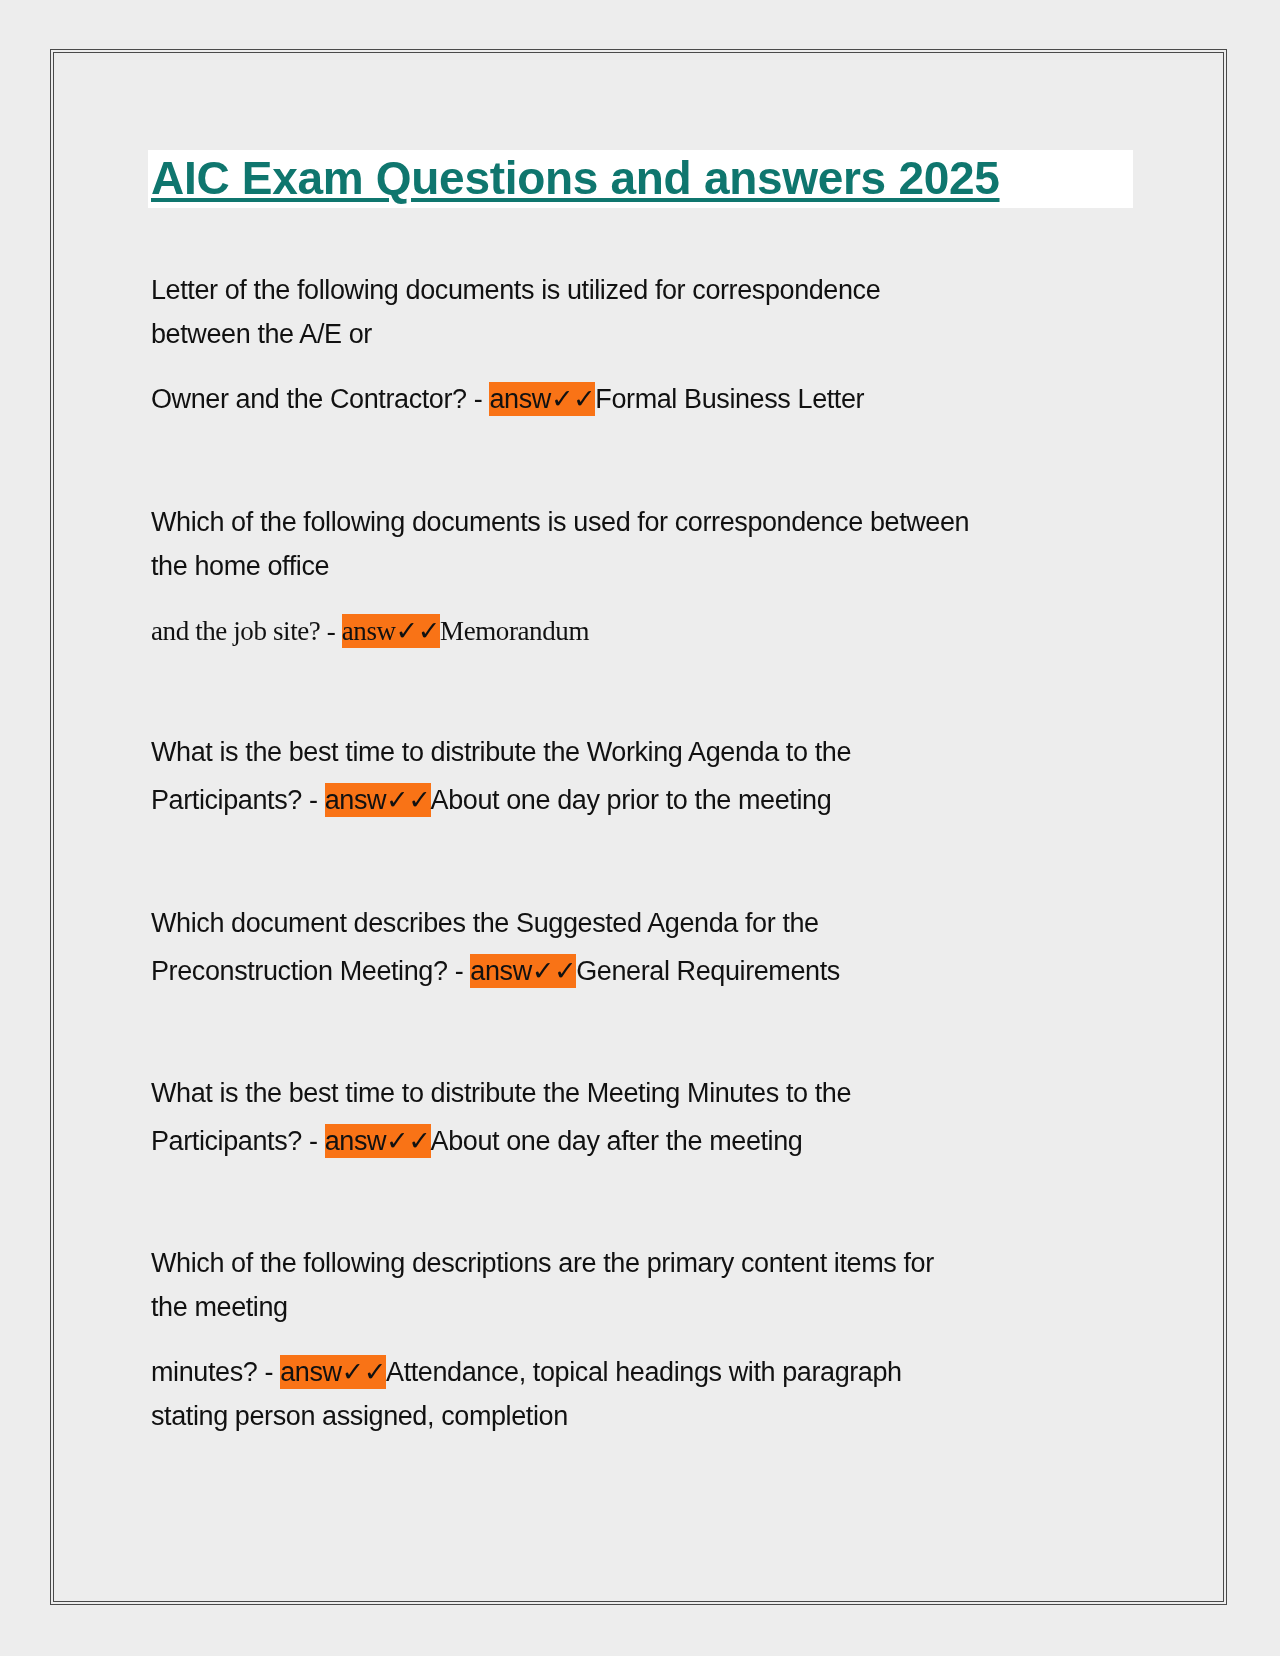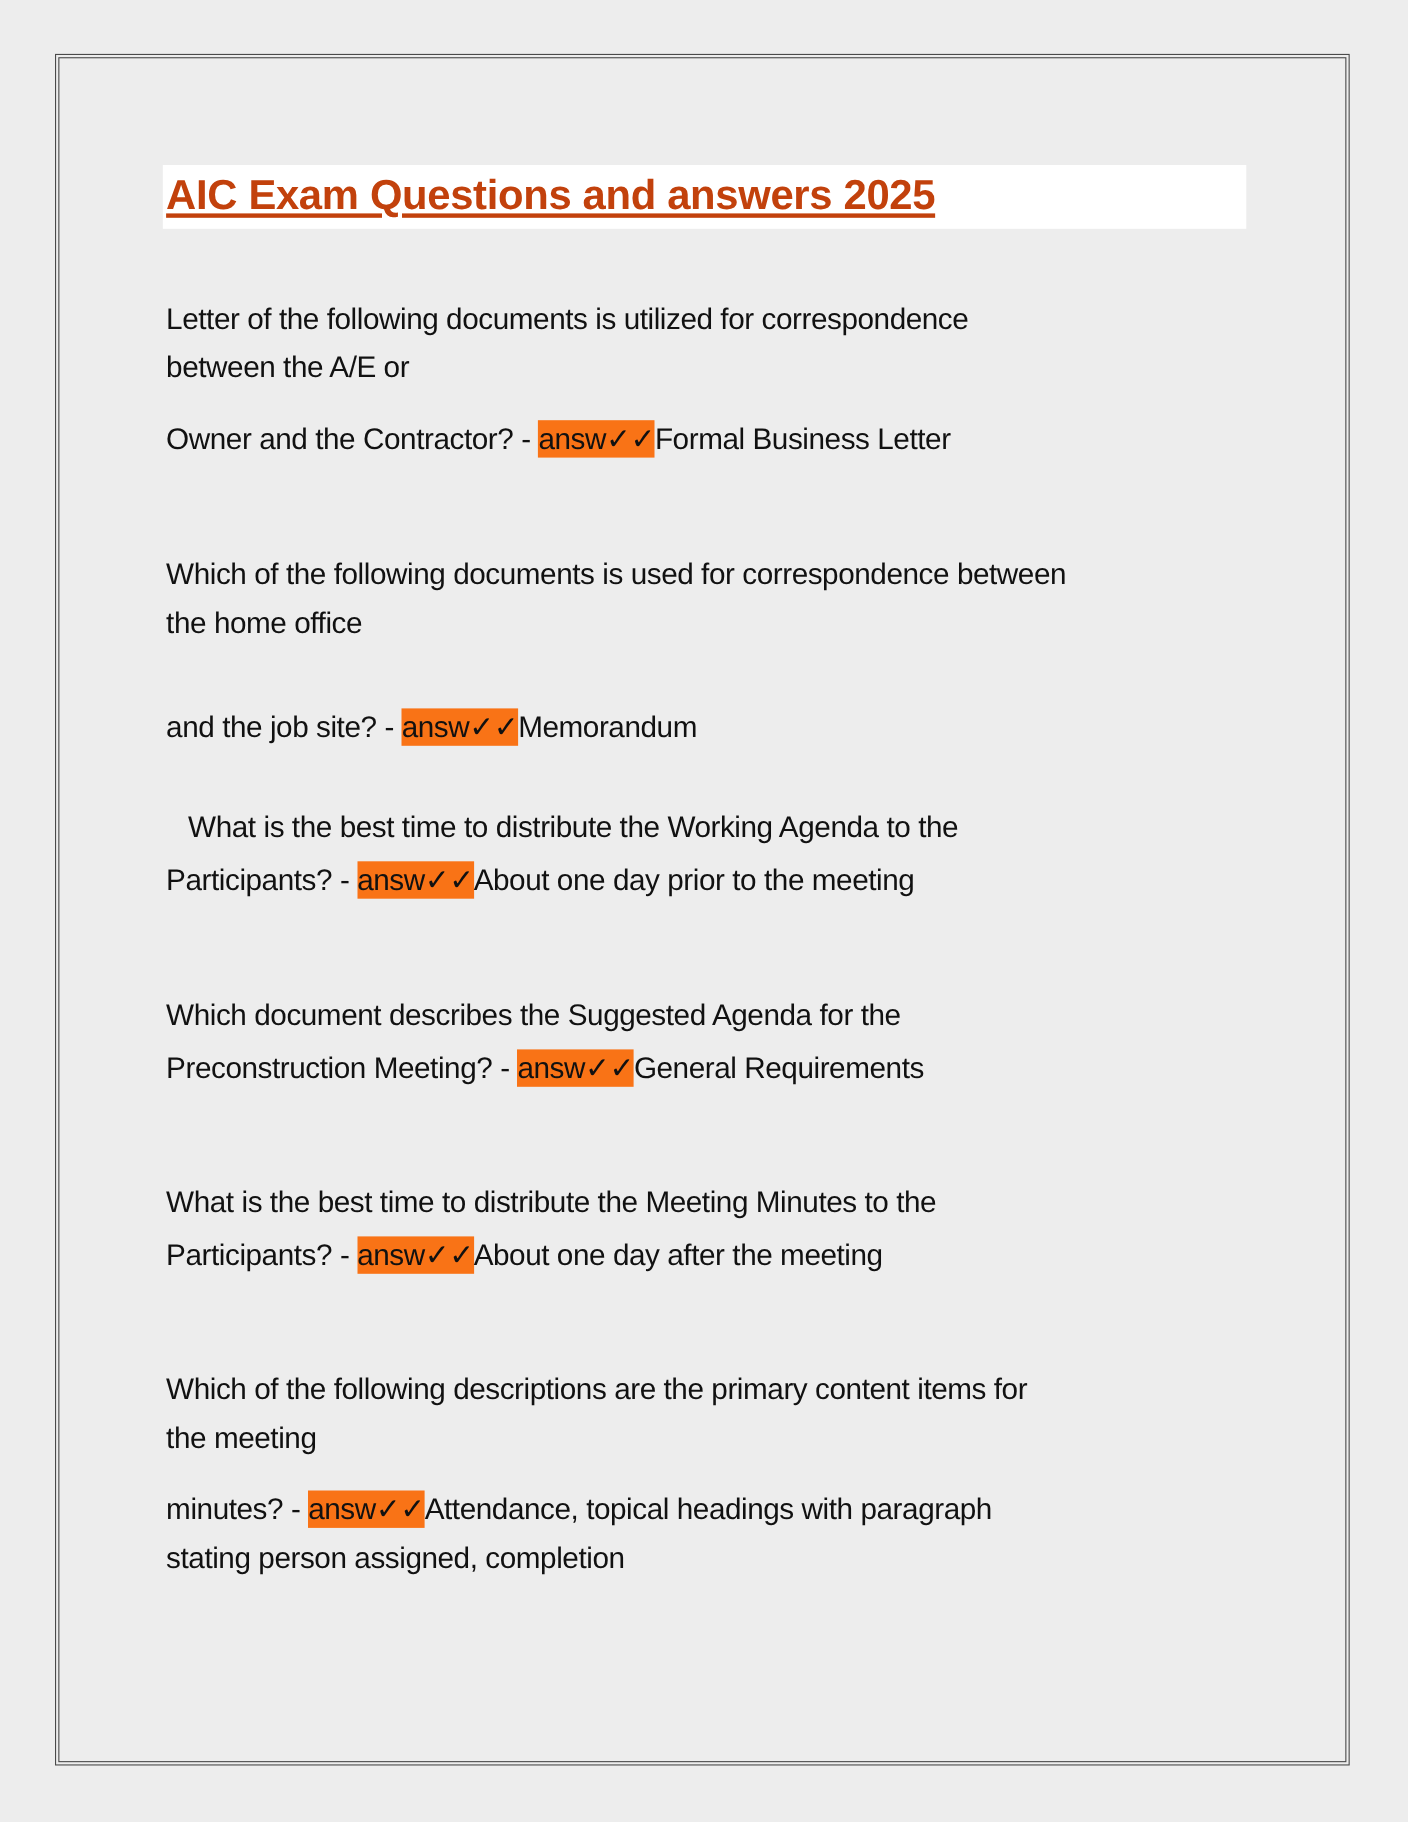--- a/index.html
+++ b/index.html
@@ -29,23 +29,23 @@
       height: 58px;
       background: #ffffff;
     }
     .title {
       position: absolute;
       left: 151px;
       top: 152px;
       margin: 0;
       font-family: "Liberation Sans", sans-serif;
       font-weight: bold;
-      font-size: 38px;
+      font-size: 46px;
       line-height: 52px;
-      color: #c2410c;
+      color: #0f766e;
       text-decoration: underline;
       text-decoration-thickness: 4px;
       text-underline-offset: 4px;
       letter-spacing: -0.3px;
       white-space: nowrap;
     }
     .para {
       position: absolute;
       left: 151px;
       margin: 0;
@@ -68,23 +68,23 @@
 
 <div class="title-box"></div>
 <h1 class="title">AIC Exam Questions and answers 2025</h1>
 
 <p class="para" style="top:268px;">Letter of the following documents is utilized for correspondence</p>
 <p class="para" style="top:312px;">between the A/E or</p>
 <p class="para" style="top:377px;"><span>Owner and the Contractor? - </span><span class="hl">answ✓✓</span><span>Formal Business Letter</span></p>
 
 <p class="para" style="top:500px;">Which of the following documents is used for correspondence between</p>
 <p class="para" style="top:544px;">the home office</p>
-<p class="para" style="top:639px;"><span>and the job site? - </span><span class="hl">answ✓✓</span><span>Memorandum</span></p>
+<p class="para" style="top:609px;font-family:Liberation Serif, serif;"><span>and the job site? - </span><span class="hl">answ✓✓</span><span>Memorandum</span></p>
 
-<p class="para" style="top:730px;margin-left:20px;">What is the best time to distribute the Working Agenda to the</p>
+<p class="para" style="top:730px;">What is the best time to distribute the Working Agenda to the</p>
 <p class="para" style="top:778px;"><span>Participants? - </span><span class="hl">answ✓✓</span><span>About one day prior to the meeting</span></p>
 
 <p class="para" style="top:901px;text-align:center;">Which document describes the Suggested Agenda for the</p>
 <p class="para" style="top:949px;"><span>Preconstruction Meeting? - </span><span class="hl">answ✓✓</span><span>General Requirements</span></p>
 
 <p class="para" style="top:1071px;">What is the best time to distribute the Meeting Minutes to the</p>
 <p class="para" style="top:1119px;"><span>Participants? - </span><span class="hl">answ✓✓</span><span>About one day after the meeting</span></p>
 
 <p class="para" style="top:1241px;">Which of the following descriptions are the primary content items for</p>
 <p class="para" style="top:1285px;">the meeting</p>

